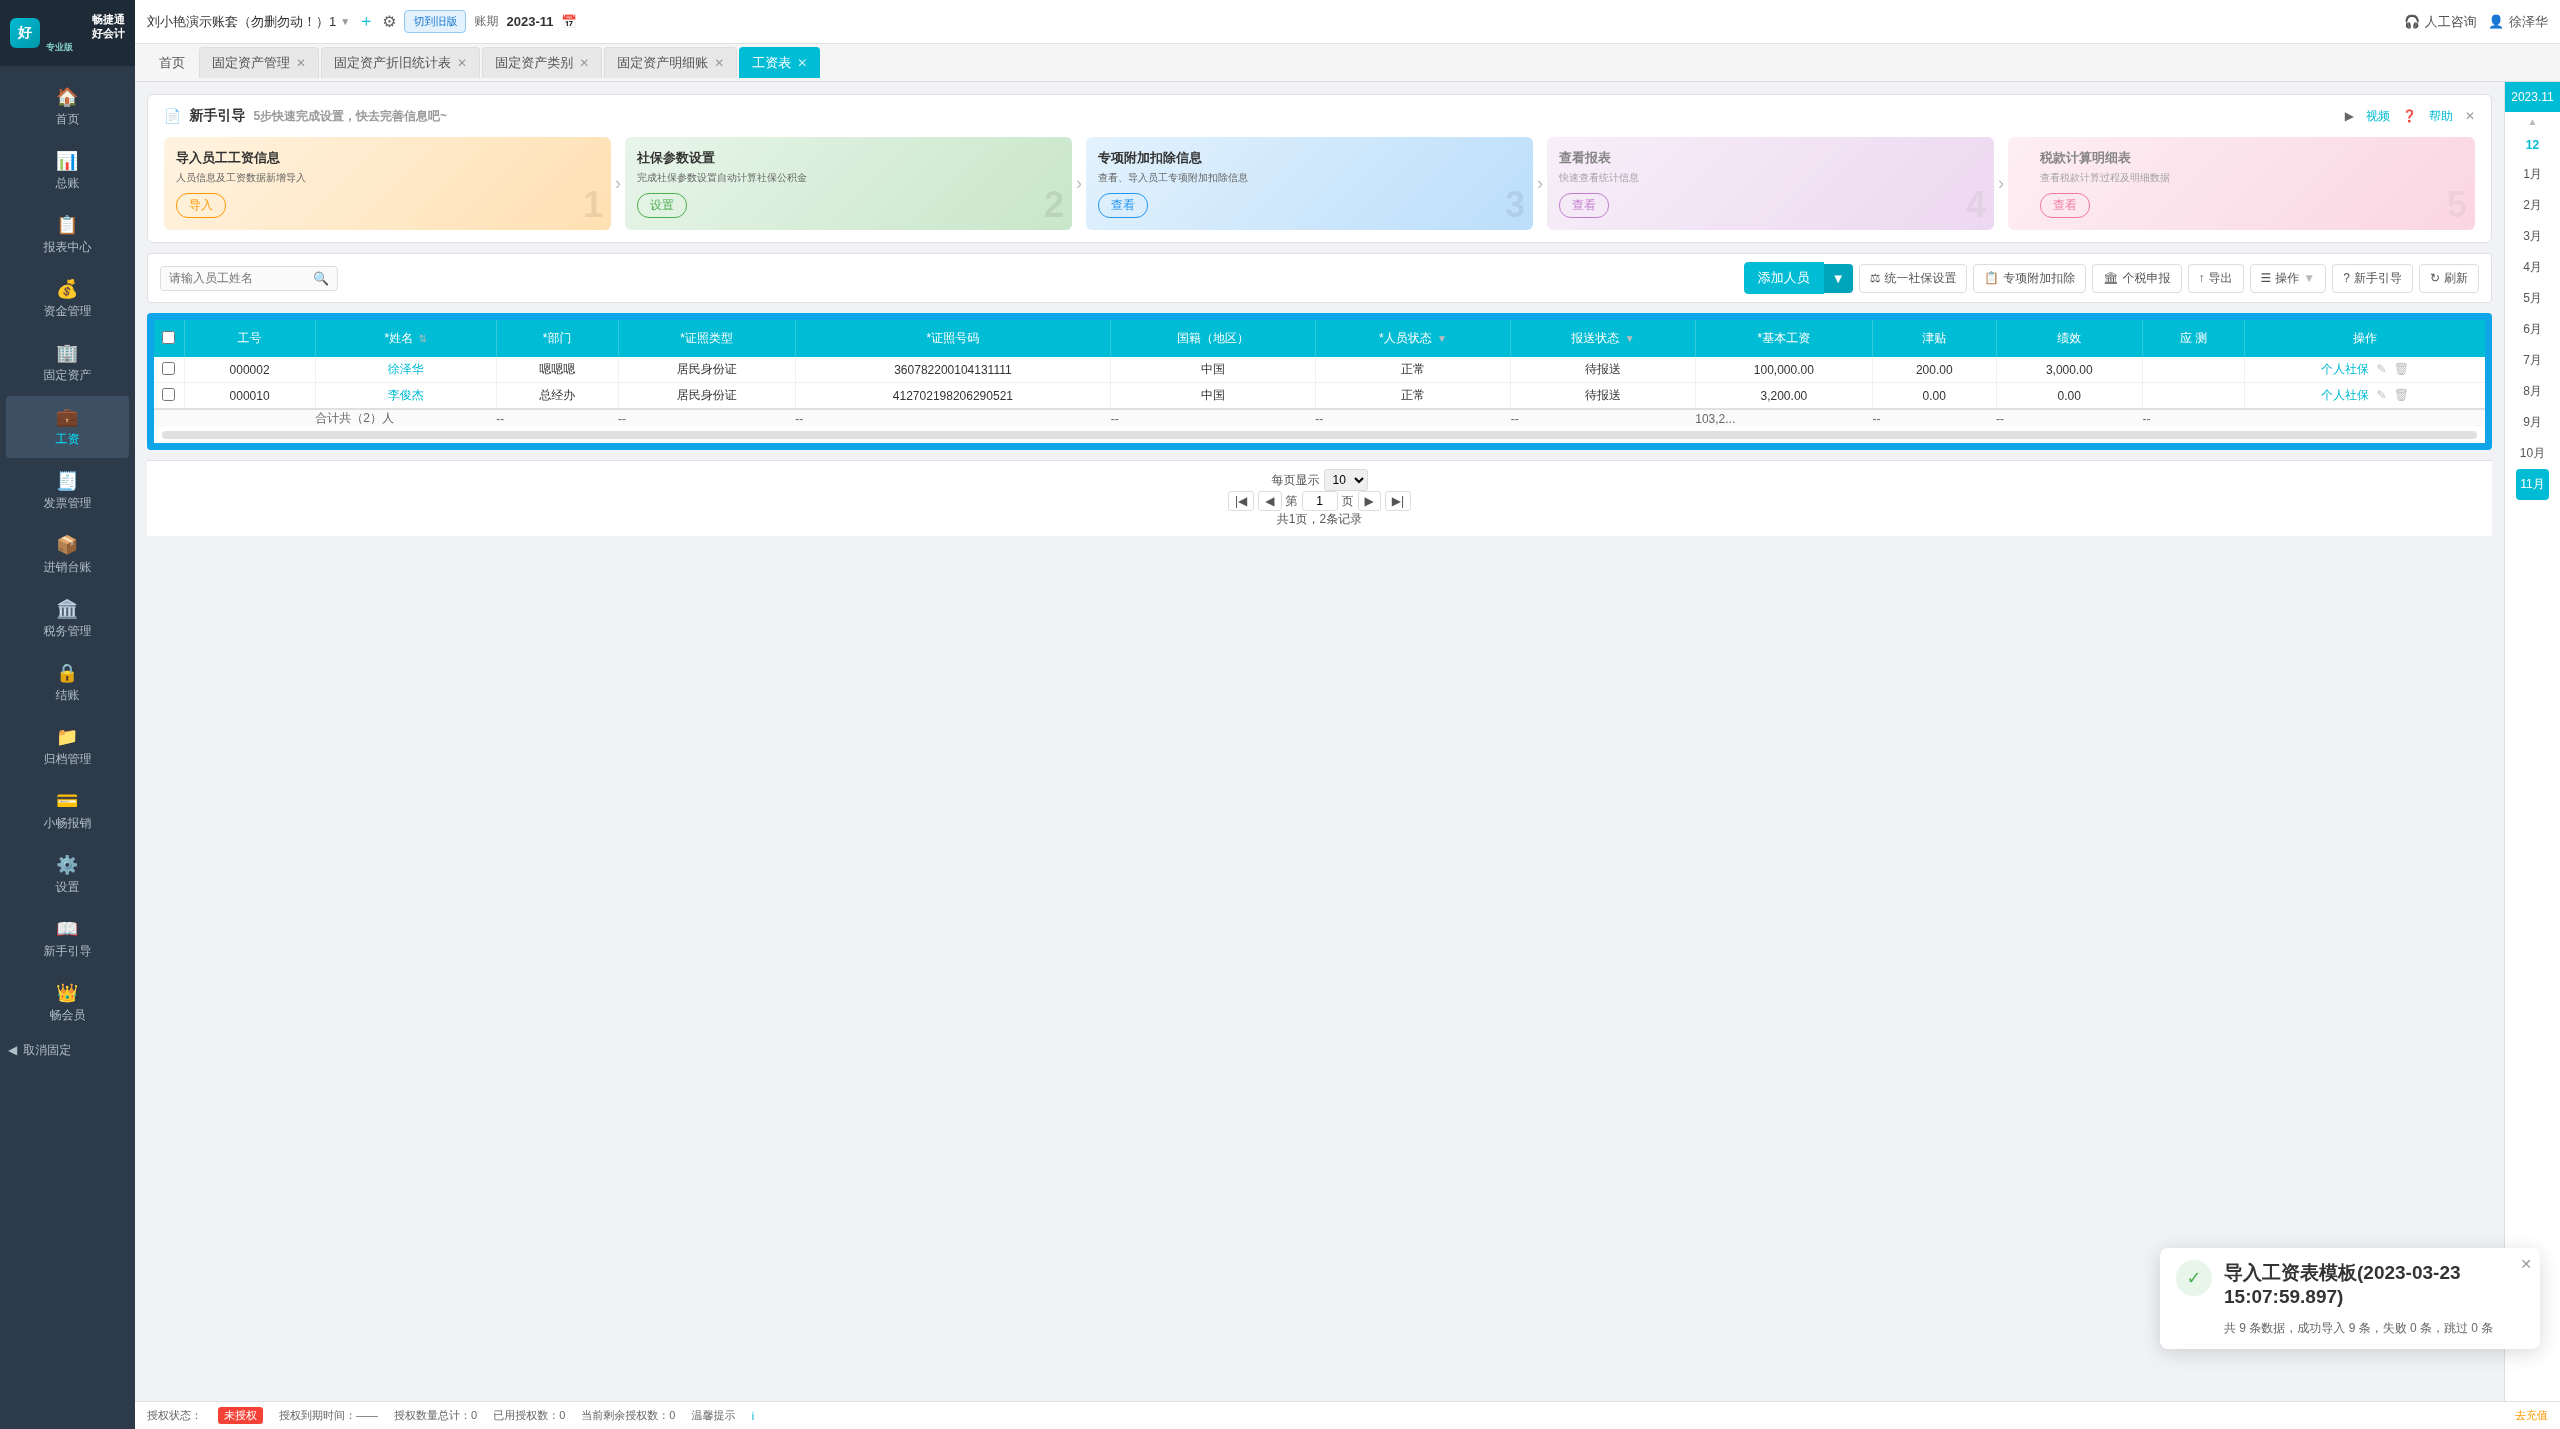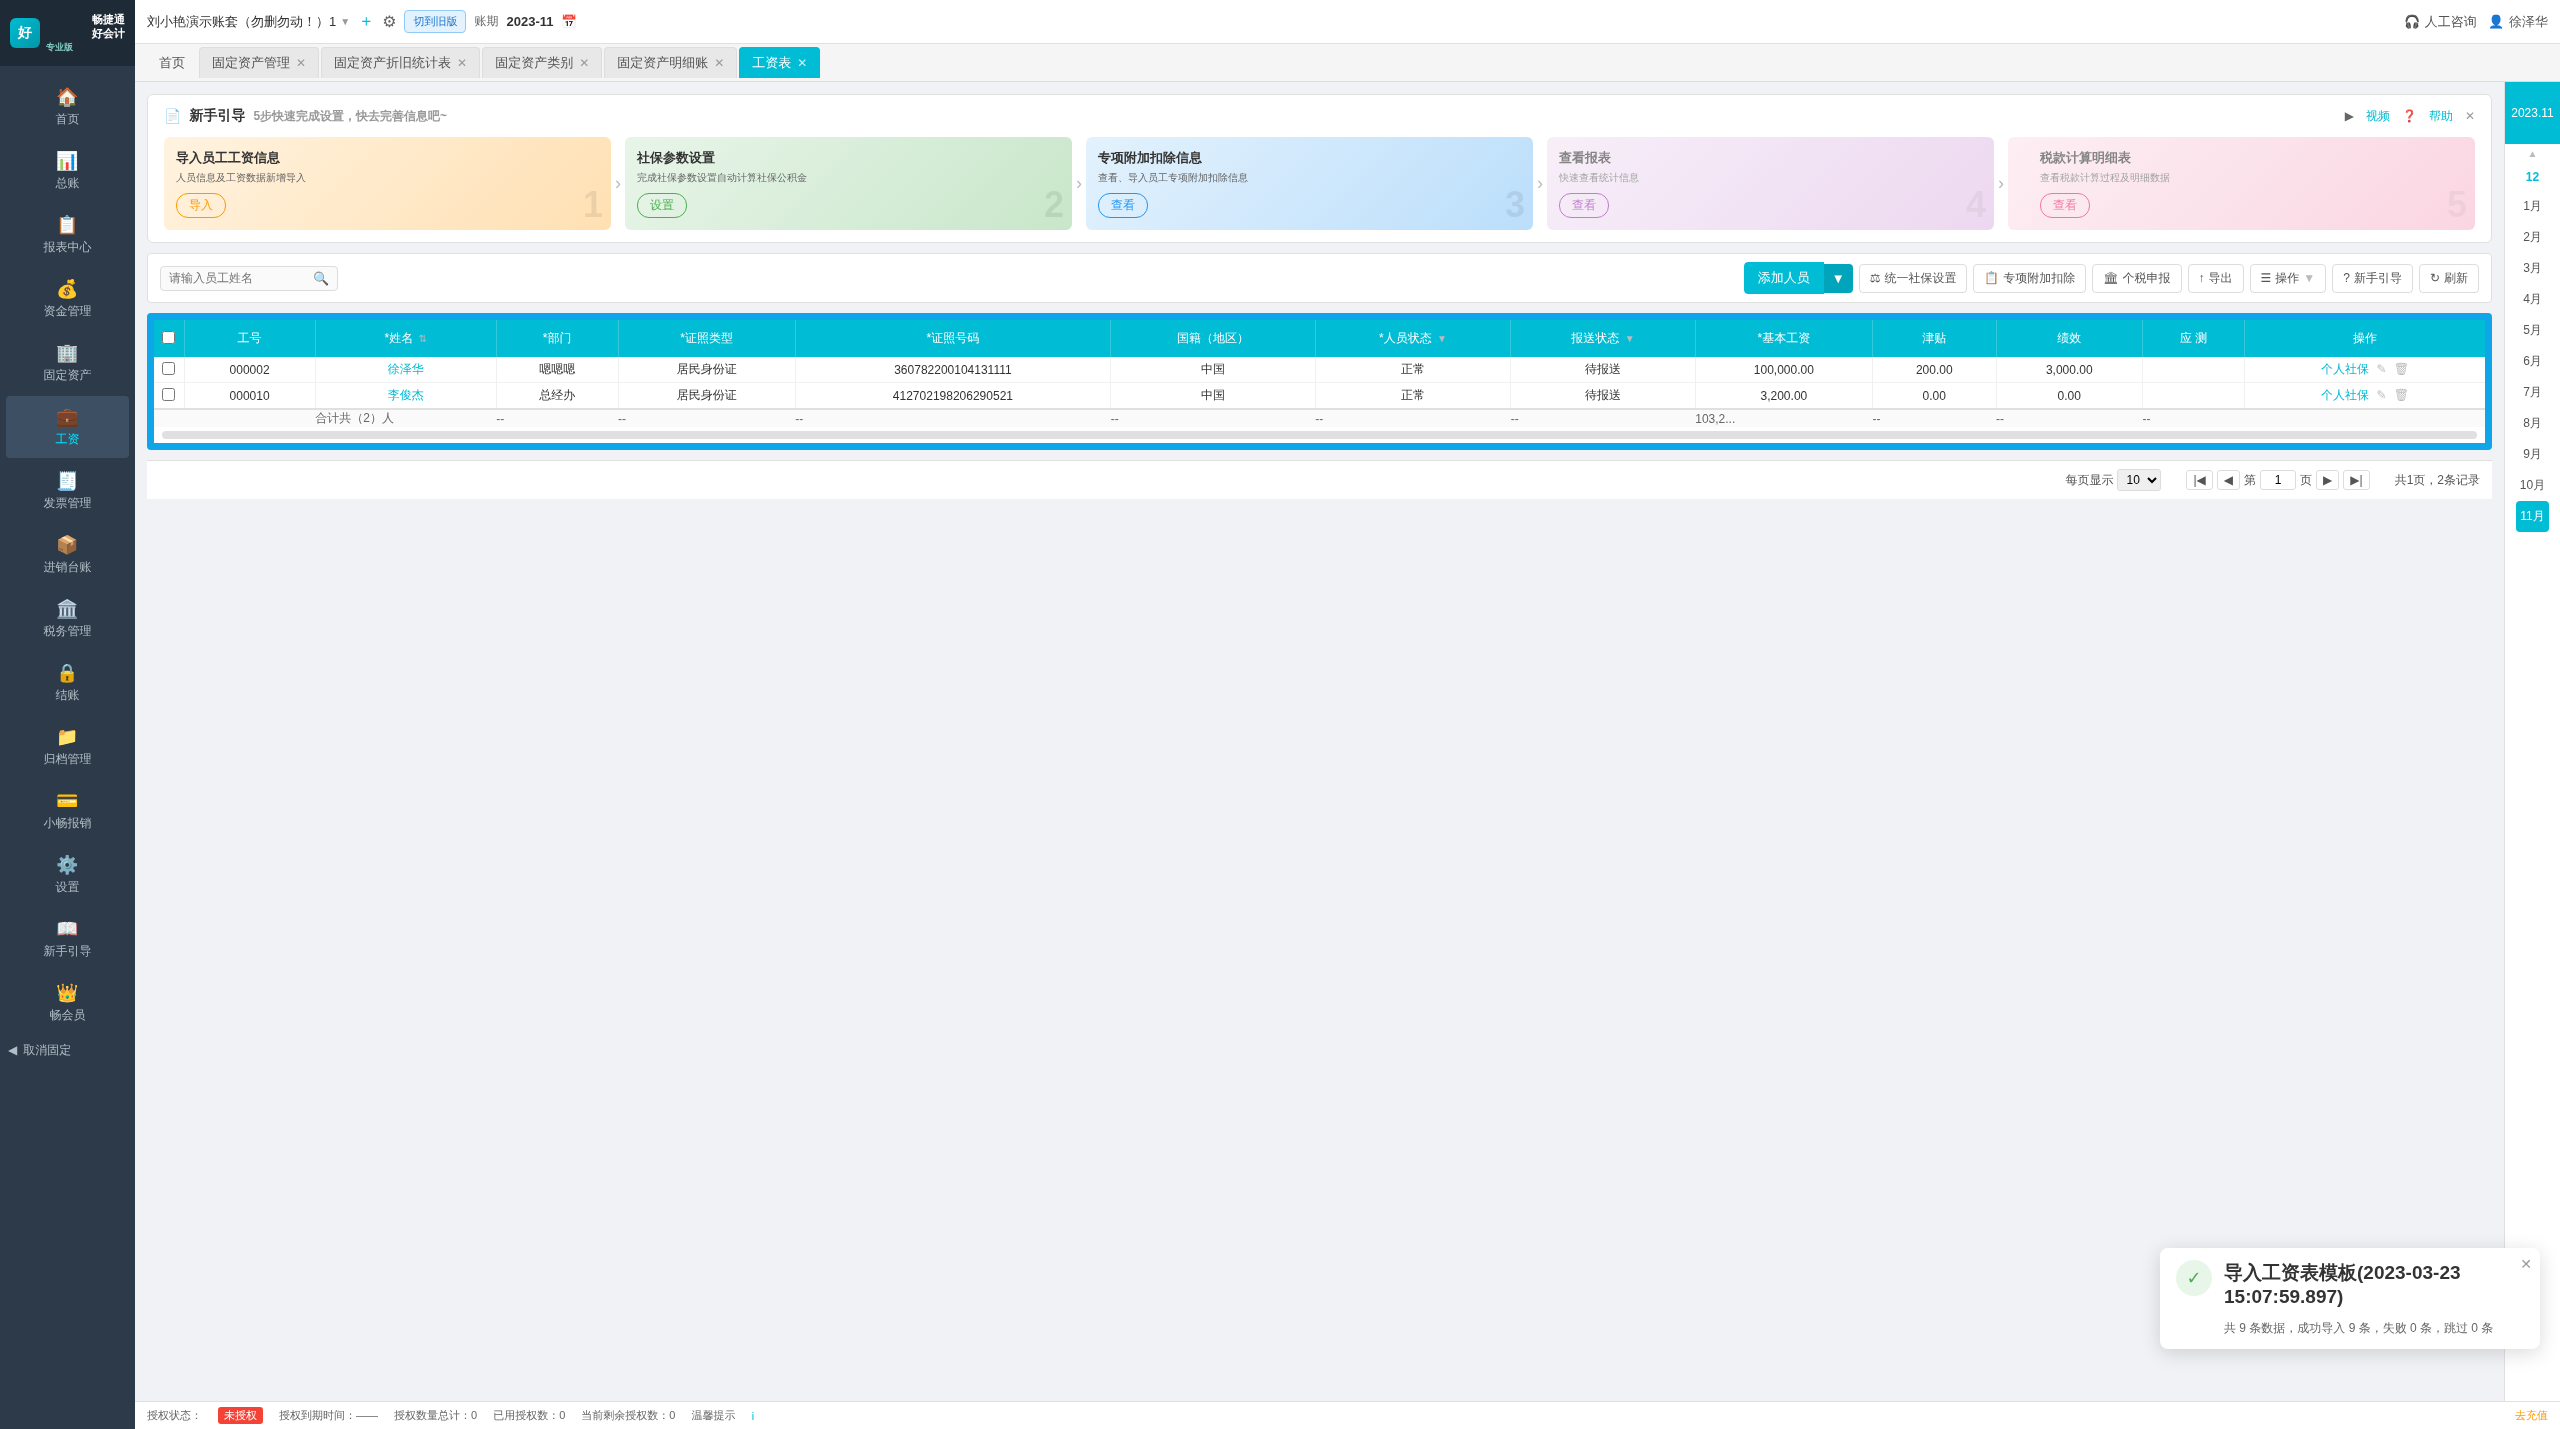--- a/index.html
+++ b/index.html
@@ -372,21 +372,21 @@
       border-left: 1px solid #e0e0e0;
       display: flex;
       flex-direction: column;
       align-items: center;
       overflow: hidden;
     }
     .right-panel-year {
       background: #00bcd4;
       color: #fff;
       font-size: 12px;
-      padding: 24px 4px;
+      padding: 8px 4px;
       text-align: center;
       width: 100%;
       cursor: pointer;
     }
     .right-panel-nav {
       width: 100%;
       display: flex;
       flex-direction: column;
       align-items: center;
     }
@@ -409,23 +409,24 @@
     }
 
     
     .pagination-bar {
       display: flex;
       align-items: center;
       justify-content: flex-end;
       padding: 8px 12px;
       background: #fff;
       border-top: 1px solid #e0e0e0;
-      gap: 25px;
+      gap: 0;
       font-size: 12px;
       color: #555;
+      flex-direction: column;
     }
     .pagination-bar .per-page {
       display: flex;
       align-items: center;
       gap: 4px;
     }
     .per-page select {
       border: 1px solid #ddd;
       border-radius: 3px;
       padding: 2px 4px;

